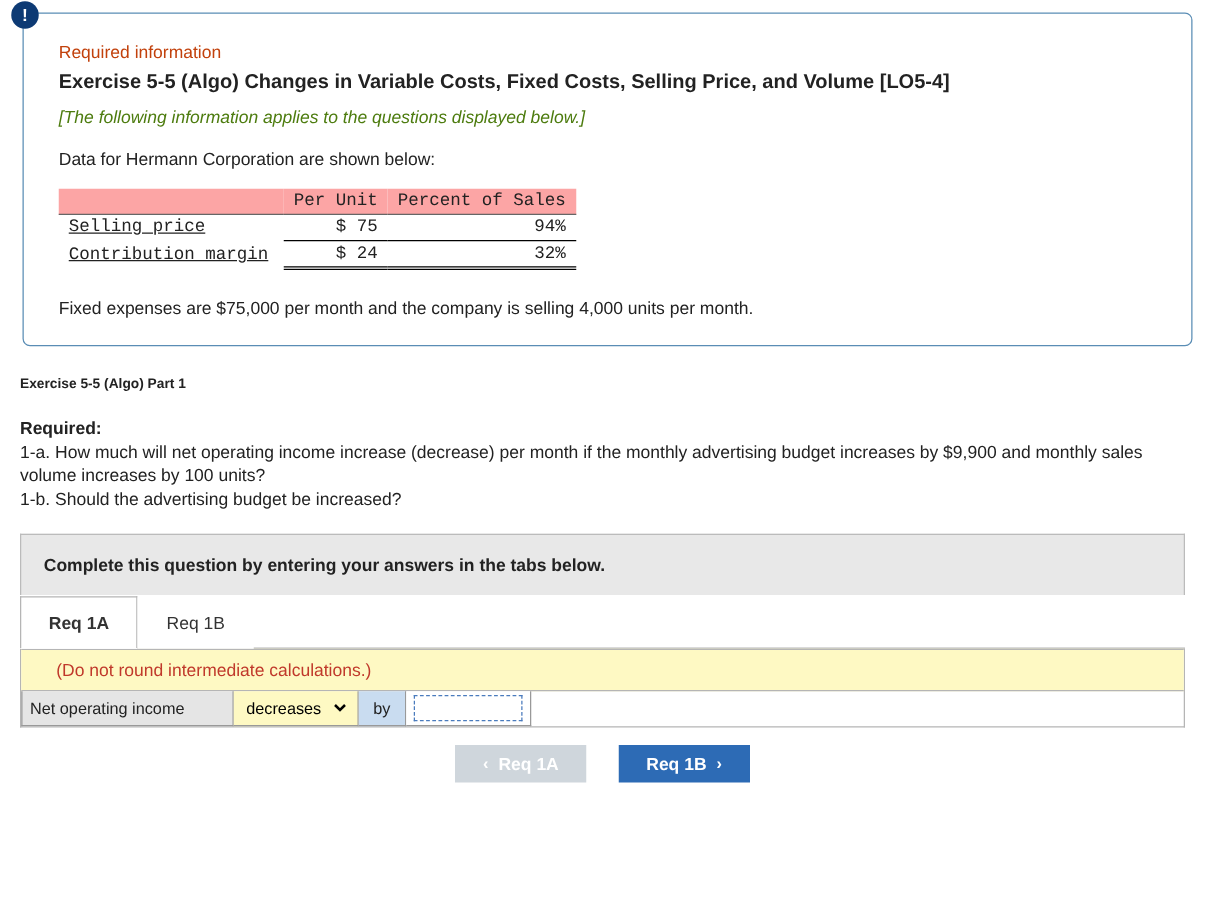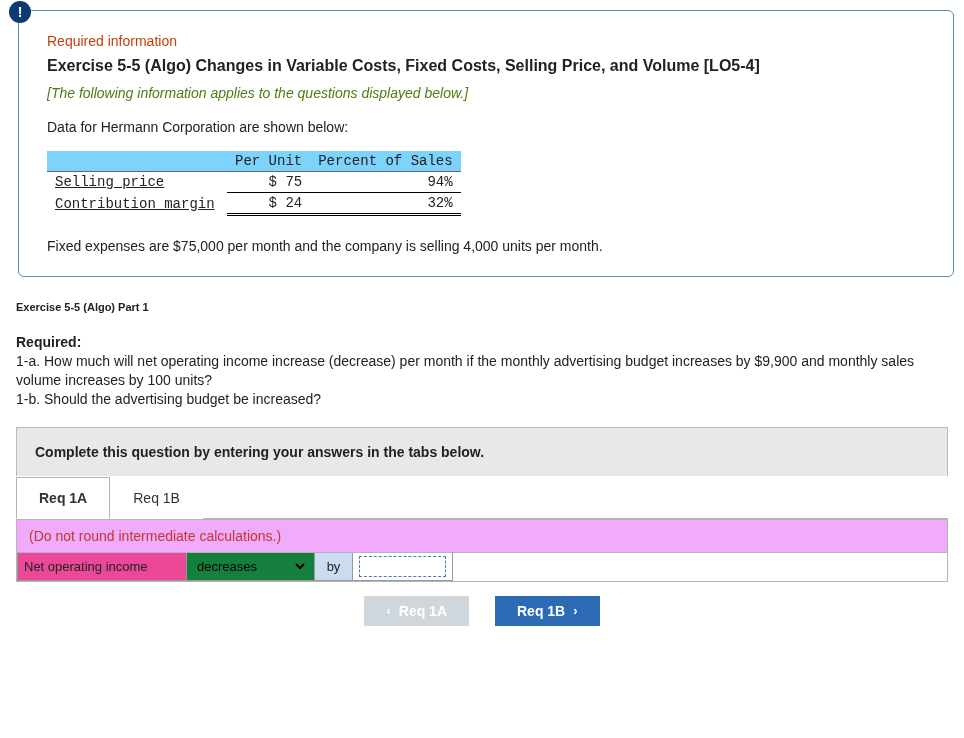--- a/index.html
+++ b/index.html
@@ -56,21 +56,21 @@
     font-size: 14px;
     border-collapse: collapse;
     margin-bottom: 22px;
   }
   .data-table td, .data-table th {
     padding: 2px 8px;
     text-align: left;
     font-weight: normal;
   }
   .data-table thead th {
-    background: #7dd3fc;
+    background: #fca5a5;
     text-align: center;
     border-bottom: 1px solid #666;
   }
   .data-table thead th:first-child { text-align: left; }
   .data-table td.num { text-align: right; }
   .data-table td.lbl { width: 180px; text-decoration: underline; }
   .data-table .sub-border td.num { border-bottom: 1px solid #000; }
   .data-table .dbl-border td.num {
     border-top: 1px solid #000;
     border-bottom: 3px double #000;
@@ -115,41 +115,41 @@
     border-color: #b5b5b5;
     border-bottom: 1px solid #fff;
     font-weight: bold;
   }
   .tab-content {
     border-left: 1px solid #b5b5b5;
     border-right: 1px solid #b5b5b5;
     border-bottom: 1px solid #b5b5b5;
   }
   .hint-row {
-    background: #f0abfc;
+    background: #fef9c3;
     border-top: 1px solid #b5b5b5;
     border-bottom: 1px solid #b5b5b5;
-    padding: 8px 12px;
+    padding: 8px 28px;
     color: #c0392b;
   }
   .input-row {
     display: flex;
     align-items: stretch;
   }
   .input-row .cell {
     border-right: 1px solid #999;
     border-bottom: 1px solid #999;
     padding: 3px 6px;
     display: flex;
     align-items: center;
     font-size: 13px;
   }
   .input-row .cell:first-child { border-left: 1px solid #999; }
-  .noi-cell { background: #ec4899; width: 170px; }
-  .sel-cell { background: #15803d; width: 128px; justify-content: flex-end; }
+  .noi-cell { background: #e5e5e5; width: 170px; }
+  .sel-cell { background: #fef9c3; width: 100px; justify-content: flex-end; }
   .sel-cell select {
     border: none;
     width: 100%;
     font-size: 13px;
     background: transparent;
   }
   .by-cell { background: #c9dcf0; width: 38px; justify-content: center; }
   .val-cell { background: #fff; width: 100px; padding: 3px; }
   .val-cell input {
     width: 100%;

